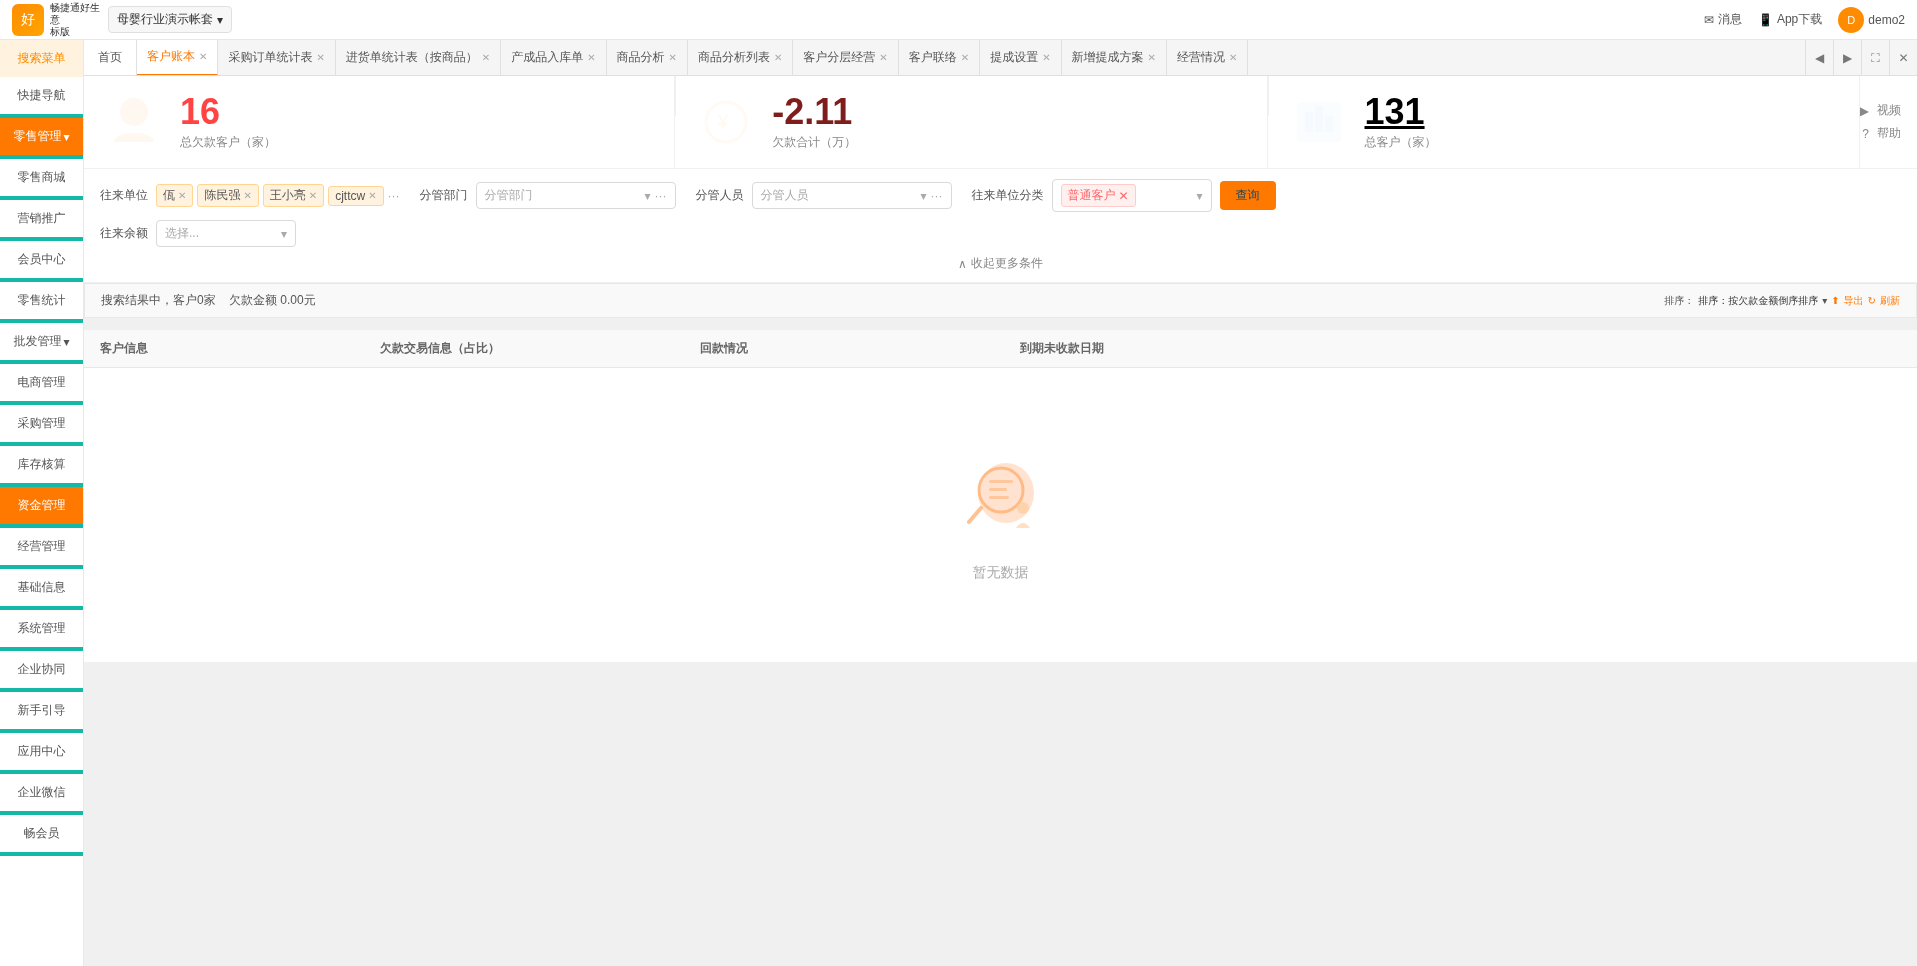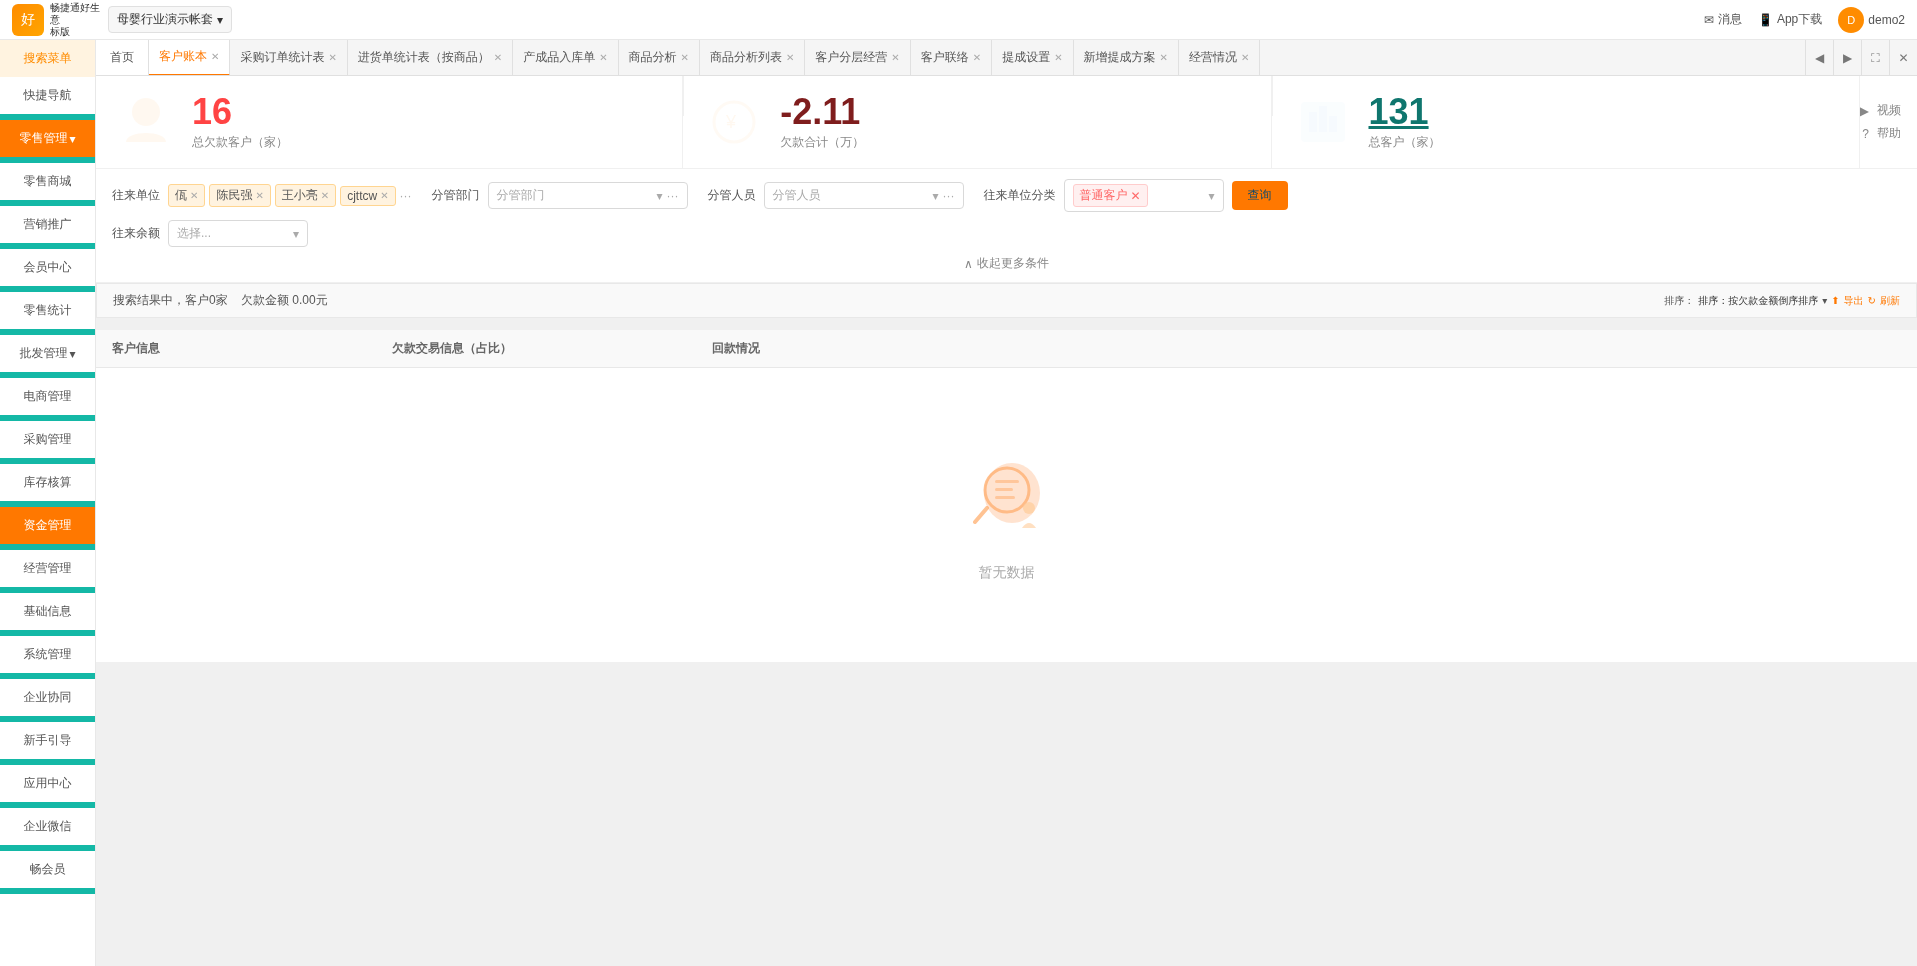--- a/index.html
+++ b/index.html
@@ -13,23 +13,23 @@
     .logo-text { font-size: 10px; color: #333; line-height: 1.2; }
     .store-selector { display: flex; align-items: center; gap: 4px; background: #f7f7f7; border: 1px solid #e0e0e0; border-radius: 4px; padding: 4px 8px; cursor: pointer; font-size: 12px; color: #333; }
     .top-bar-right { display: flex; align-items: center; gap: 16px; }
     .top-bar-action { display: flex; align-items: center; gap: 4px; cursor: pointer; color: #555; font-size: 12px; }
     .avatar { width: 26px; height: 26px; border-radius: 50%; background: #ff8c00; display: flex; align-items: center; justify-content: center; color: white; font-size: 11px; }
 
     
     .main-layout { display: flex; flex: 1; overflow: hidden; }
 
     
-    .sidebar { width: 96px; background: #fff; border-right: 1px solid #e8e8e8; display: flex; flex-direction: column; overflow-y: auto; flex-shrink: 0; }
+    .sidebar { width: 84px; background: #fff; border-right: 1px solid #e8e8e8; display: flex; flex-direction: column; overflow-y: auto; flex-shrink: 0; }
     .sidebar-search { padding: 10px 8px; background: #fff3e0; color: #ff8c00; font-size: 12px; text-align: center; cursor: pointer; }
-    .sidebar-nav-item { padding: 10px 6px; text-align: center; cursor: pointer; color: #555; font-size: 12px; border-bottom: 6px solid #14b8a6; }
+    .sidebar-nav-item { padding: 10px 6px; text-align: center; cursor: pointer; color: #555; font-size: 12px; border-bottom: 4px solid #14b8a6; }
     .sidebar-nav-item.active { background: #ff7800; color: white; }
     .sidebar-nav-item.has-arrow { display: flex; align-items: center; justify-content: center; gap: 2px; }
 
     
     .content-area { flex: 1; display: flex; flex-direction: column; overflow: hidden; }
 
     
     .tab-bar { background: #f5f5f5; display: flex; align-items: center; border-bottom: 1px solid #e0e0e0; height: 36px; flex-shrink: 0; overflow: hidden; }
     .tab-item { display: flex; align-items: center; gap: 4px; padding: 0 10px; height: 36px; cursor: pointer; font-size: 12px; color: #555; white-space: nowrap; border-right: 1px solid #e0e0e0; flex-shrink: 0; }
     .tab-item.active { background: #fff; color: #ff7800; border-bottom: 2px solid #ff7800; }
@@ -289,21 +289,21 @@
         <div class="stat-card">
           <div class="stat-card-icon">
             <svg viewBox="0 0 60 60" fill="none">
               <rect x="8" y="10" width="44" height="40" rx="4" fill="#aad4f5" opacity="0.4"></rect>
               <rect x="16" y="20" width="8" height="20" fill="#aad4f5" opacity="0.5"></rect>
               <rect x="26" y="14" width="8" height="26" fill="#aad4f5" opacity="0.5"></rect>
               <rect x="36" y="24" width="8" height="16" fill="#aad4f5" opacity="0.5"></rect>
             </svg>
           </div>
           <div class="stat-card-content">
-            <div class="stat-number dark" style="color:#0f766e;text-decoration:underline;">131</div>
+            <div class="stat-number dark" style="color:#000000;text-decoration:underline;">131</div>
             <div class="stat-label">总客户（家）</div>
           </div>
         </div>
 
         <div class="stat-card-right" style="margin-left:auto;padding-right:16px;display:flex;flex-direction:column;gap:6px;justify-content:center;">
           <div class="stat-help">
             <span>▶</span>
             <span>视频</span>
           </div>
           <div class="stat-help">
@@ -397,20 +397,21 @@
             <span>刷新</span>
           </div>
         </div>
       </div>
 
       <div class="table-area">
         <div class="table-header">
           <div class="table-col col-customer">客户信息</div>
           <div class="table-col col-debt">欠款交易信息（占比）</div>
           <div class="table-col col-repay">回款情况</div>
+          <div class="table-col col-date">到期未收款日期</div>
         </div>
 
         <div class="empty-state">
           <div class="empty-icon">
             <svg viewBox="0 0 100 100" width="100" height="100">
 
               <ellipse cx="55" cy="45" rx="28" ry="30" fill="#ffd0b0" opacity="0.6"></ellipse>
               <circle cx="50" cy="42" r="22" fill="none" stroke="#ffaa66" stroke-width="3" opacity="0.7"></circle>
               <line x1="30" y1="60" x2="18" y2="74" stroke="#ffaa66" stroke-width="4" stroke-linecap="round" opacity="0.7"></line>
               <rect x="38" y="32" width="24" height="3" rx="1.5" fill="#ffaa66" opacity="0.5"></rect>

